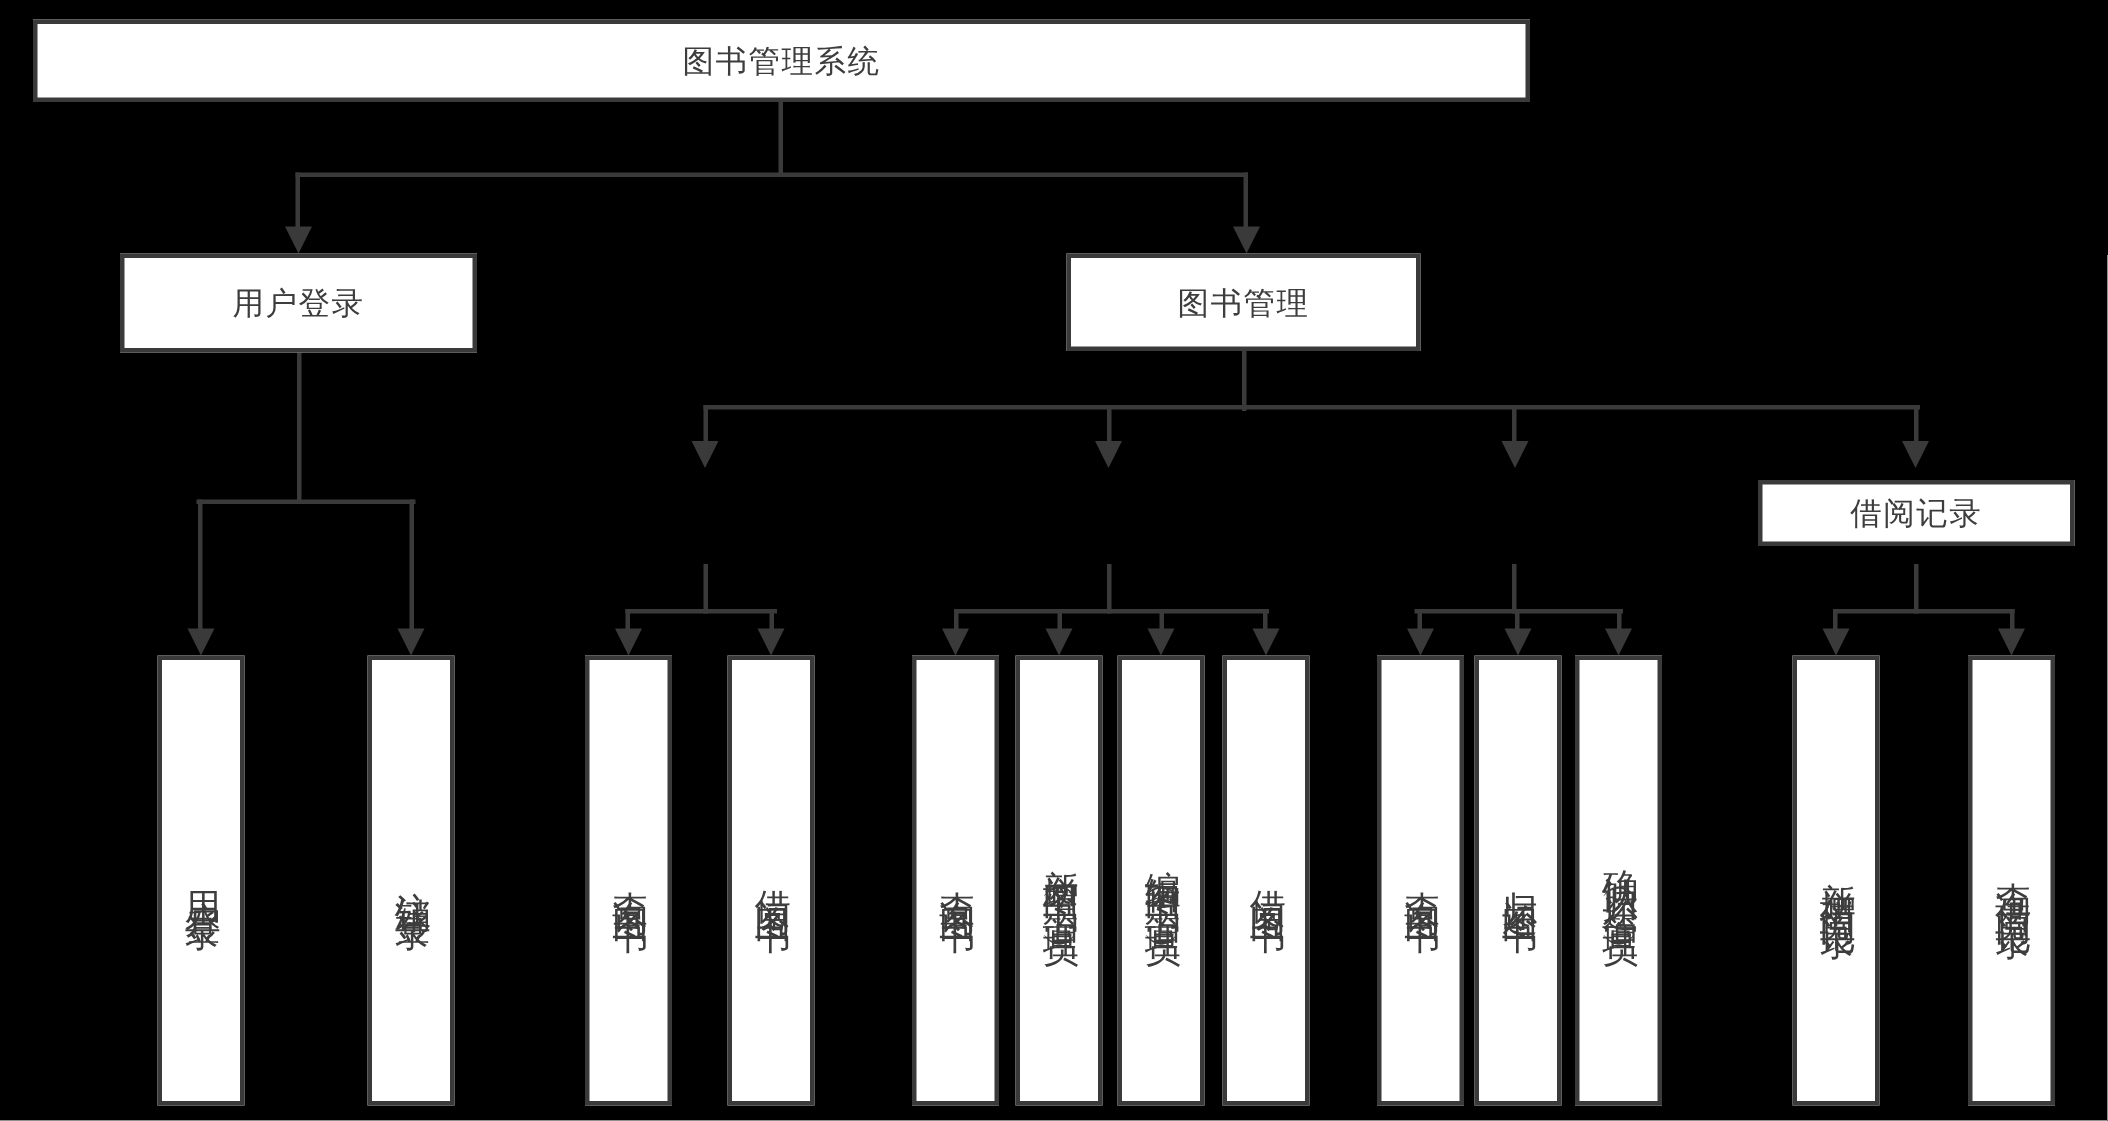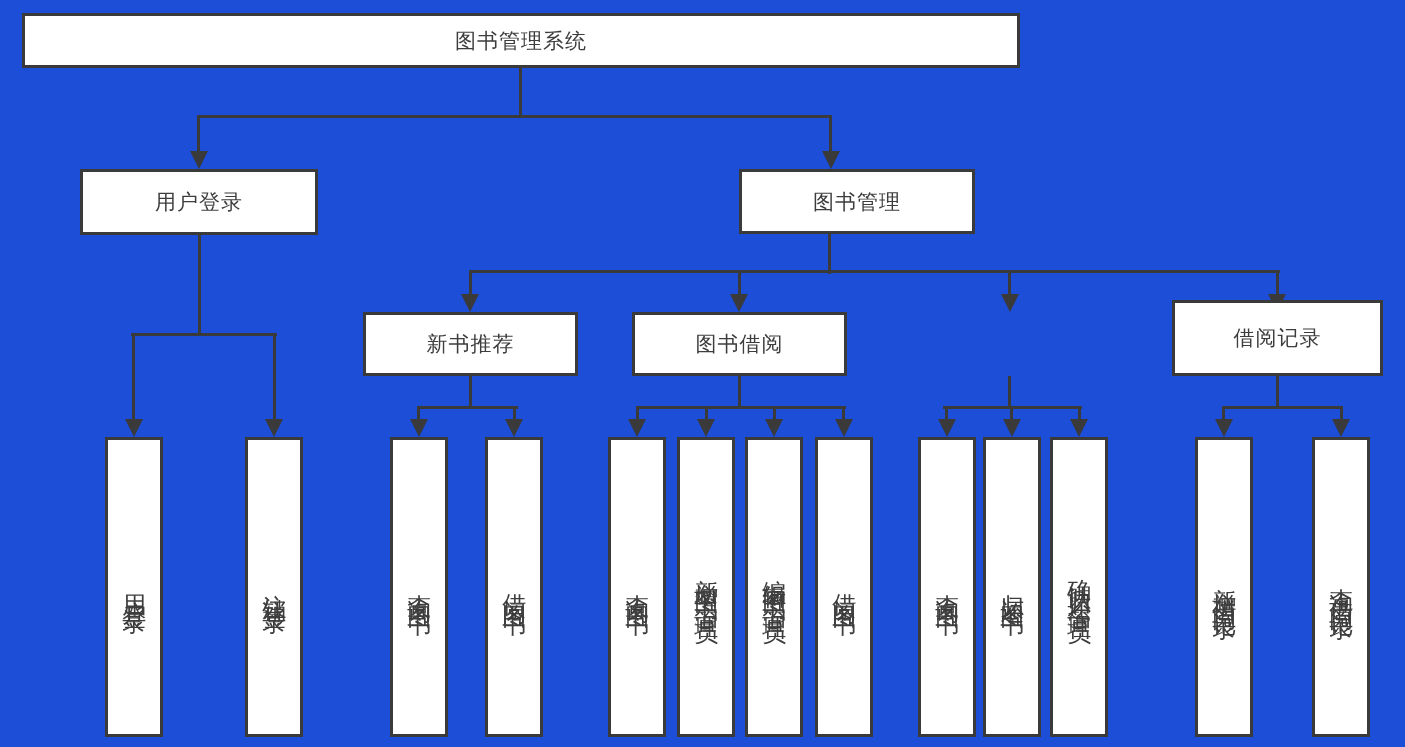--- a/index.html
+++ b/index.html
@@ -1,17 +1,17 @@
 <!DOCTYPE html>
 <html><head>
 <meta charset="utf-8">
 <style>
   html, body { margin:0; padding:0; background:#ffffff; }
   #canvas {
-    position:relative; width:1405px; height:747px; background:#1d4ed8;
+    position:relative; width:1405px; height:747px; background:#000000;
     font-family:"Liberation Sans", sans-serif; overflow:hidden;
   }
   .box {
     position:absolute; box-sizing:border-box;
     border:3px solid #3a3a3a; background:#ffffff;
     display:flex; align-items:center; justify-content:center;
     color:#3d3d3d;
   }
   .hbox { font-size:21px; letter-spacing:1px; }
   .vbox span {
@@ -94,31 +94,25 @@
   <div class="line" style="left:1340px; top:406px; width:3px; height:15px;"></div>
   <div class="tri" style="left:1332px; top:419px;"></div>
 
   <div class="box hbox" style="left:22px; top:13px; width:998px; height:55px;">
     <span>图书管理系统</span>
   </div>
 
   <div class="box hbox" style="left:80px; top:169px; width:238px; height:66px;">
     <span>用户登录</span>
   </div>
-  <div class="box hbox" style="left:711px; top:169px; width:236px; height:65px;margin-left:28px;">
+  <div class="box hbox" style="left:711px; top:169px; width:236px; height:65px;">
     <span>图书管理</span>
   </div>
 
-  <div class="box hbox" style="left:363px; top:312px; width:215px; height:64px;">
-    <span>新书推荐</span>
-  </div>
-  <div class="box hbox" style="left:632px; top:312px; width:215px; height:64px;">
-    <span>图书借阅</span>
-  </div>
-  <div class="box hbox" style="left:1172px; top:300px; width:211px; height:76px;">
+  <div class="box hbox" style="left:1172px; top:320px; width:211px; height:44px;">
     <span>借阅记录</span>
   </div>
 
   <div class="box vbox" style="left:105px; top:437px; width:58px; height:300px;">
     <span>用户登录</span>
   </div>
   <div class="box vbox" style="left:245px; top:437px; width:58px; height:300px;">
     <span>注销登录</span>
   </div>
   <div class="box vbox" style="left:390px; top:437px; width:58px; height:300px;">

